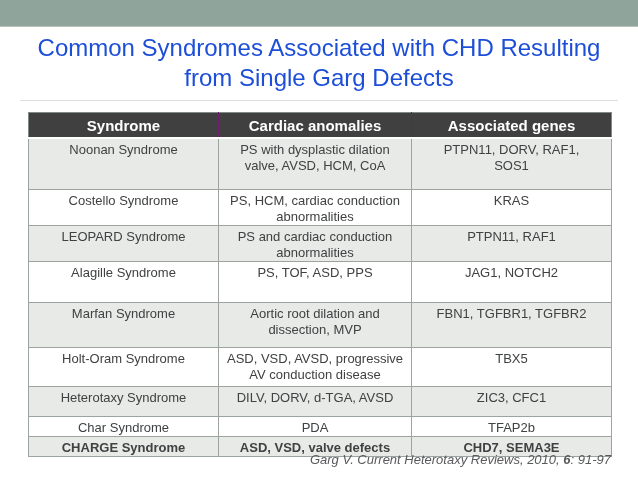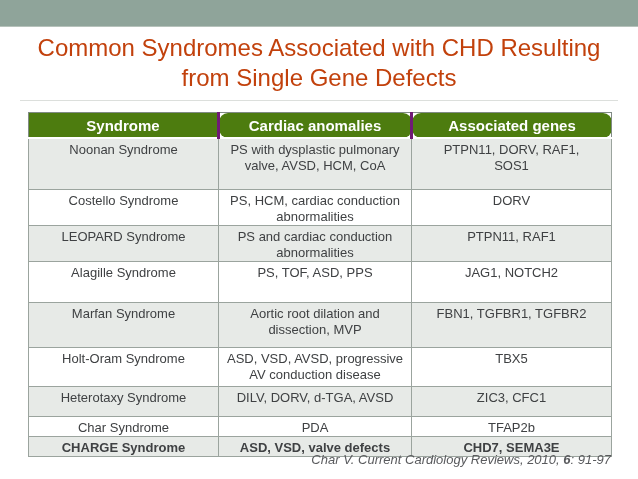--- a/index.html
+++ b/index.html
@@ -16,21 +16,21 @@
     left: 0; top: 0;
     width: 638px; height: 26px;
     background: #8FA49A;
     border-bottom: 1px solid #b6c2bb;
   }
   .title {
     position: absolute;
     left: 0; top: 33px;
     width: 638px;
     text-align: center;
-    color: #c2410c;
+    color: #1d4ed8;
     font-size: 24px;
     line-height: 30px;
     font-weight: 400;
   }
   .title-divider {
     position: absolute;
     left: 20px; top: 100px;
     width: 598px; height: 1px;
     background: #dcdfdc;
   }
@@ -39,31 +39,31 @@
     left: 28px; top: 112px;
     border-collapse: collapse;
     table-layout: fixed;
     width: 583px;
     border: 1.5px solid #808B85;
   }
   table.syn-table col.c1 { width: 190px; }
   table.syn-table col.c2 { width: 193px; }
   table.syn-table col.c3 { width: 200px; }
   table.syn-table th {
-    background: #4d7c0f;
+    background: #404040;
     color: #ffffff;
     font-size: 15px;
     font-weight: bold;
     height: 24px;
     text-align: center;
     vertical-align: middle;
     padding: 0 4px;
     border-bottom: 2px solid #ffffff;
   }
-  table.syn-table th + th { border-left: 3px solid #701a75; border-radius: 9px; }
+  table.syn-table th + th { border-left: 1px solid #701a75; }
   table.syn-table td {
     border: 1px solid #9BA49E;
     font-size: 13px;
     line-height: 16px;
     color: #3F4143;
     text-align: center;
     vertical-align: top;
     padding: 3px 5px 0 5px;
     white-space: pre-line;
   }
@@ -90,51 +90,51 @@
 </style>
 </head>
 <body>
 
 <div class="slide">
 
   <div class="top-bar"></div>
 
   <div class="title">
     <div>Common Syndromes Associated with CHD Resulting</div>
-    <div>from Single Gene Defects</div>
+    <div>from Single Garg Defects</div>
   </div>
 
   <div class="title-divider"></div>
 
   <table class="syn-table">
     <colgroup>
         <col class="c1">
         <col class="c2">
         <col class="c3">
       </colgroup>
     <thead>
       <tr>
         <th>Syndrome</th>
         <th>Cardiac anomalies</th>
         <th>Associated genes</th>
       </tr>
     </thead>
     <tbody>
       <tr>
         <td>Noonan Syndrome</td>
-        <td>PS with dysplastic pulmonary
+        <td>PS with dysplastic dilation
 valve, AVSD, HCM, CoA</td>
         <td>PTPN11, DORV, RAF1,
 SOS1</td>
       </tr>
       <tr>
         <td>Costello Syndrome</td>
         <td>PS, HCM, cardiac conduction
 abnormalities</td>
-        <td>DORV</td>
+        <td>KRAS</td>
       </tr>
       <tr>
         <td>LEOPARD Syndrome</td>
         <td>PS and cardiac conduction
 abnormalities</td>
         <td>PTPN11, RAF1</td>
       </tr>
       <tr>
         <td>Alagille Syndrome</td>
         <td>PS, TOF, ASD, PPS</td>
@@ -164,16 +164,16 @@
       </tr>
       <tr>
         <td>CHARGE Syndrome</td>
         <td>ASD, VSD, valve defects</td>
         <td>CHD7, SEMA3E</td>
       </tr>
     </tbody>
   </table>
 
   <div class="citation">
-    <span>Char V. Current Cardiology Reviews, 2010, </span><span class="vol">6</span><span>: 91-97</span>
+    <span>Garg V. Current Heterotaxy Reviews, 2010, </span><span class="vol">6</span><span>: 91-97</span>
   </div>
 
 </div>
 
 </body></html>

